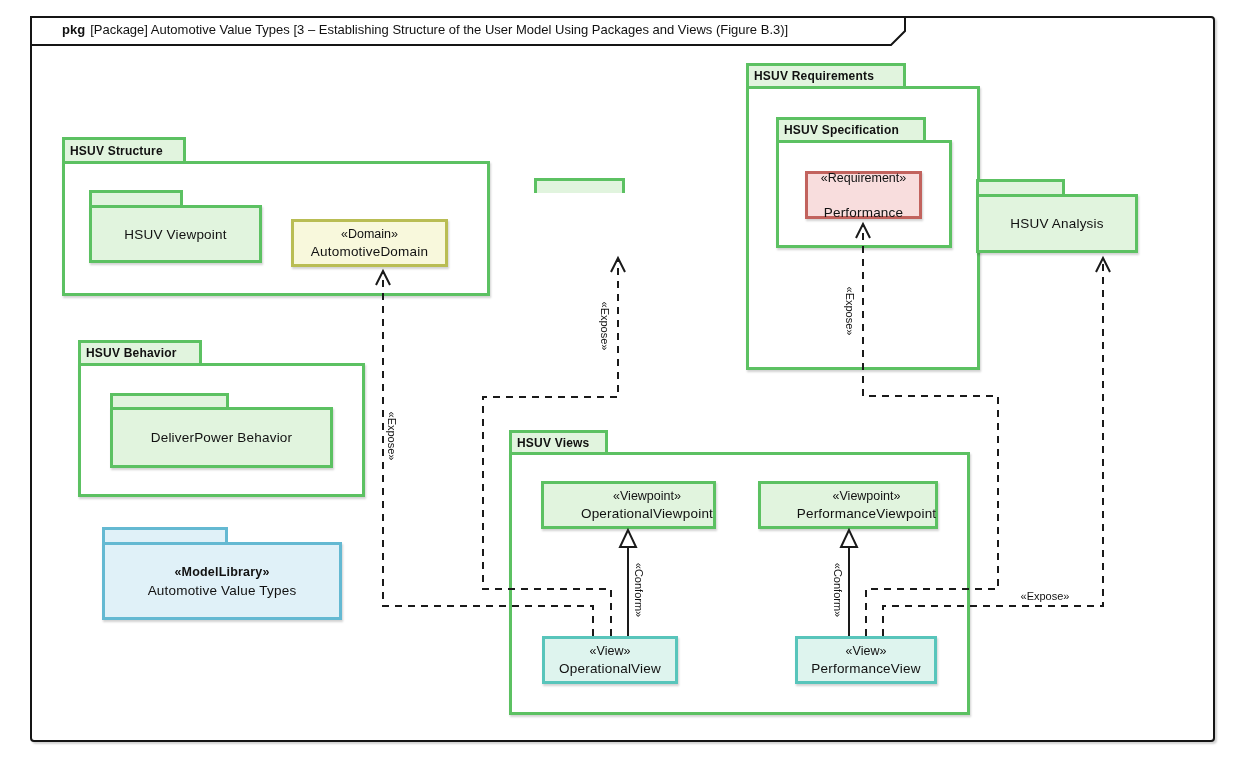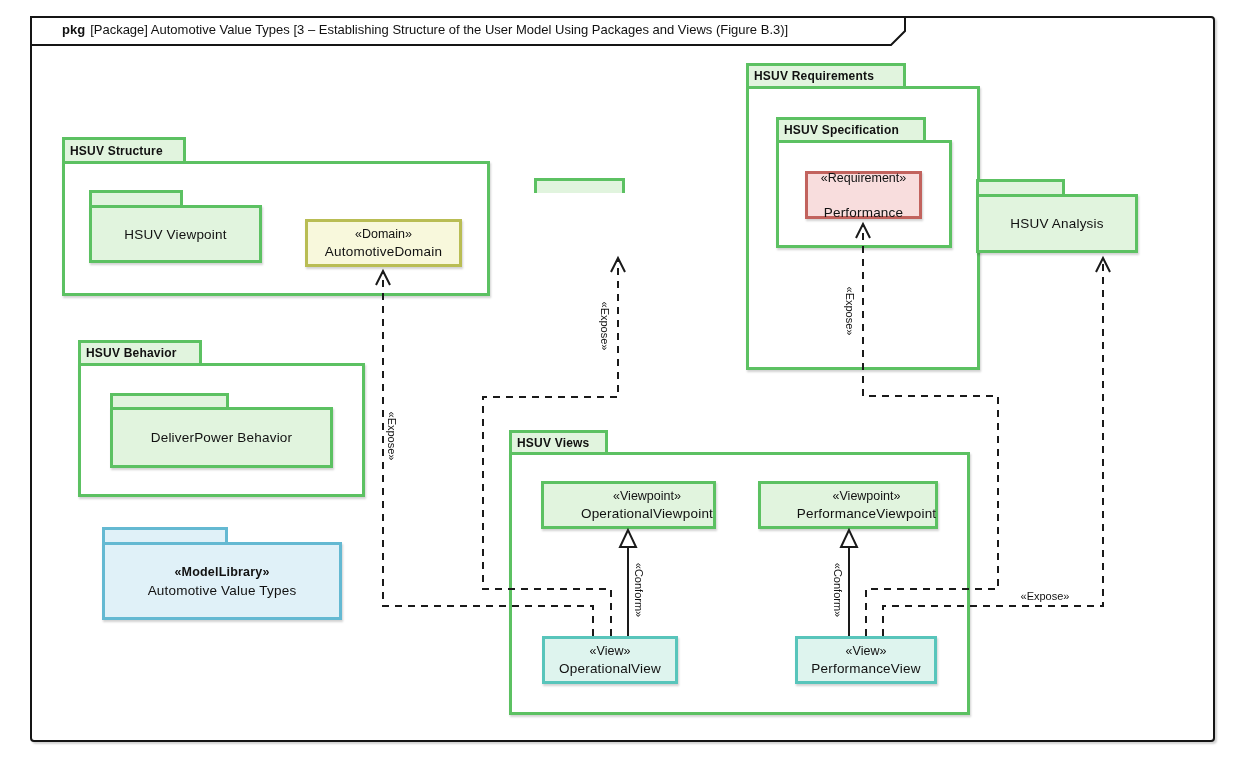--- a/index.html
+++ b/index.html
@@ -64,21 +64,21 @@
   #folder-avt{left:102px;top:527px;width:240px;height:93px;}
   #folder-avt .tab{width:126px;height:15px;}
   #folder-avt .nbody{top:15px;height:78px;gap:4px;}
   #folder-usecases{left:534px;top:178px;width:169px;height:76px;}
   #folder-usecases .tab{width:91px;height:15px;}
   #folder-usecases .nbody{top:15px;height:61px;}
   #folder-analysis{left:976px;top:179px;width:162px;height:74px;}
   #folder-analysis .tab{width:89px;height:15px;}
   #folder-analysis .nbody{top:15px;height:59px;}
 
-  #cls-domain{left:305px;top:219px;width:157px;height:48px;}
+  #cls-domain{left:291px;top:219px;width:157px;height:48px;}
   #cls-performance{left:805px;top:171px;width:117px;height:48px;}
   #cls-op-viewpoint{left:541px;top:481px;width:175px;height:48px;}
   #cls-perf-viewpoint{left:758px;top:481px;width:180px;height:48px;}
   #cls-op-view{left:542px;top:636px;width:136px;height:48px;}
   #cls-perf-view{left:795px;top:636px;width:142px;height:48px;}
 
   
   #edges{position:absolute;left:0;top:0;width:1244px;height:759px;pointer-events:none;}
 
   

